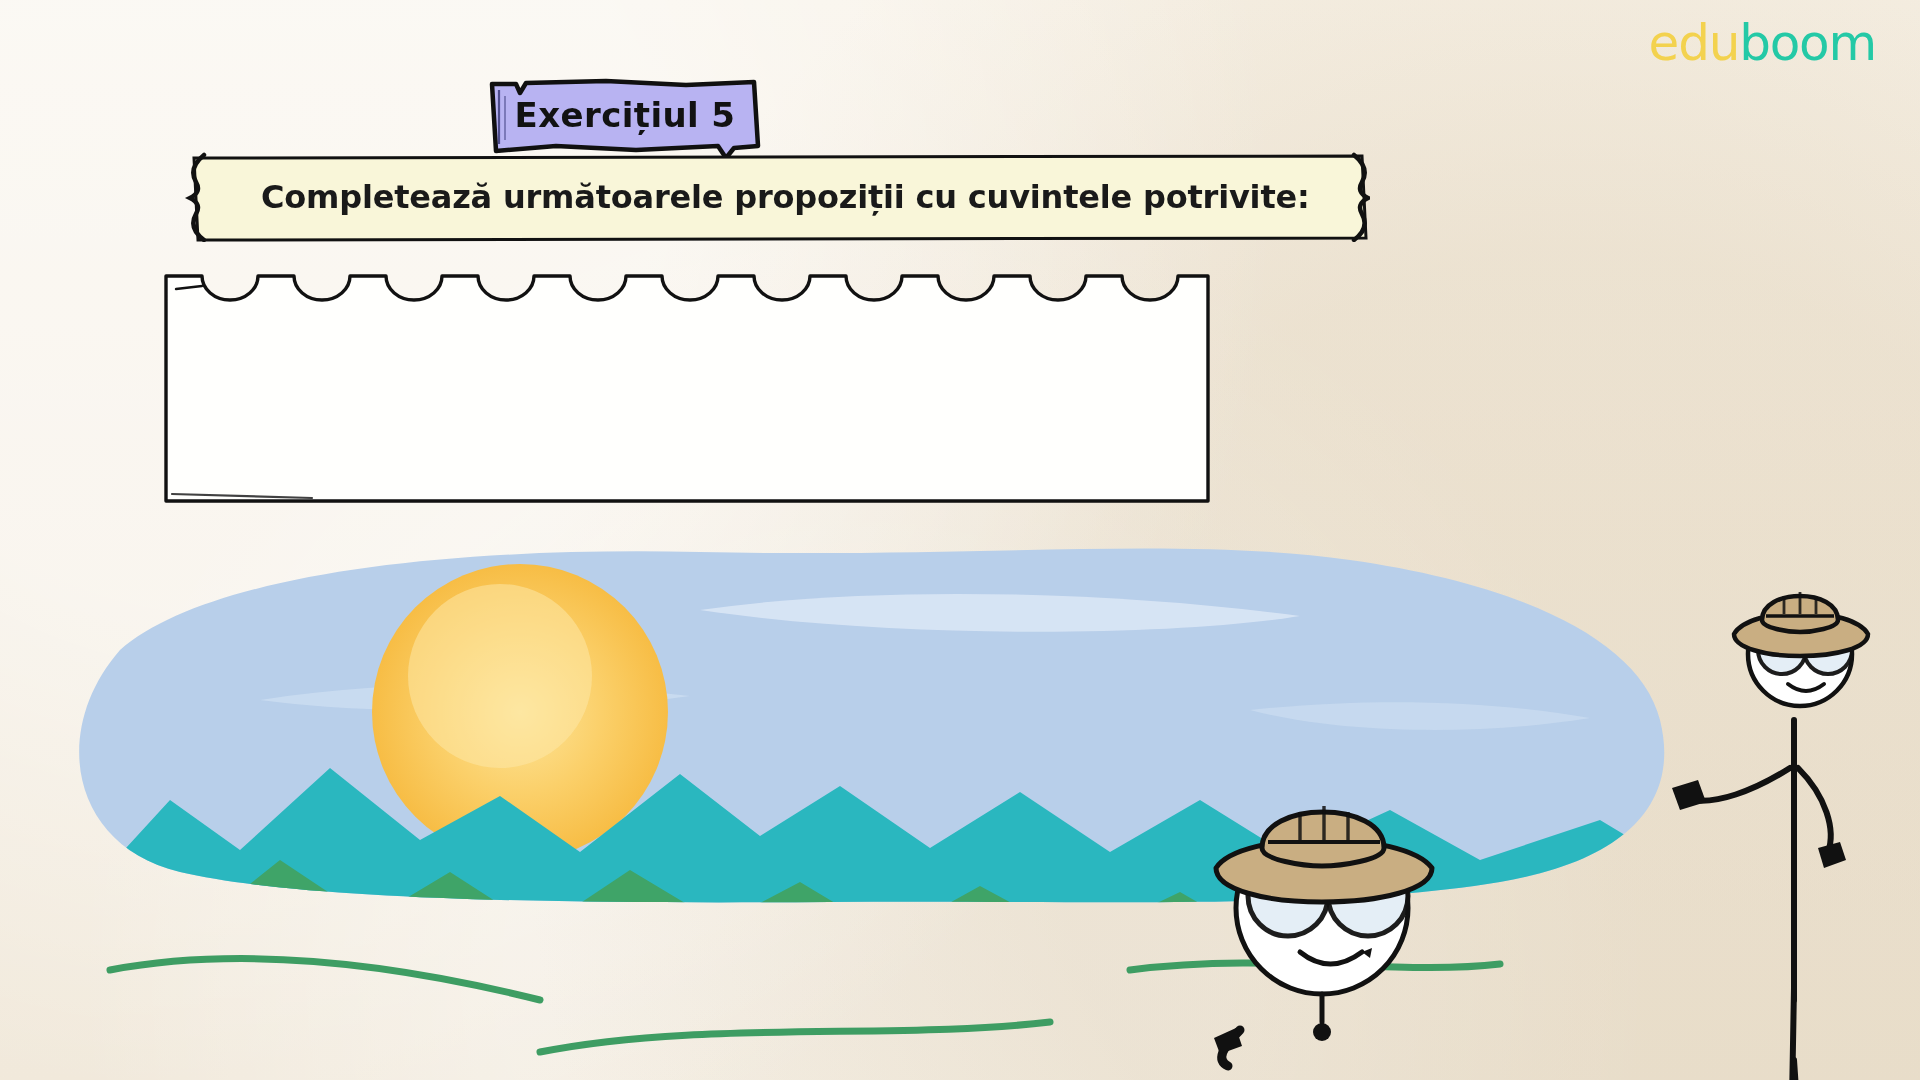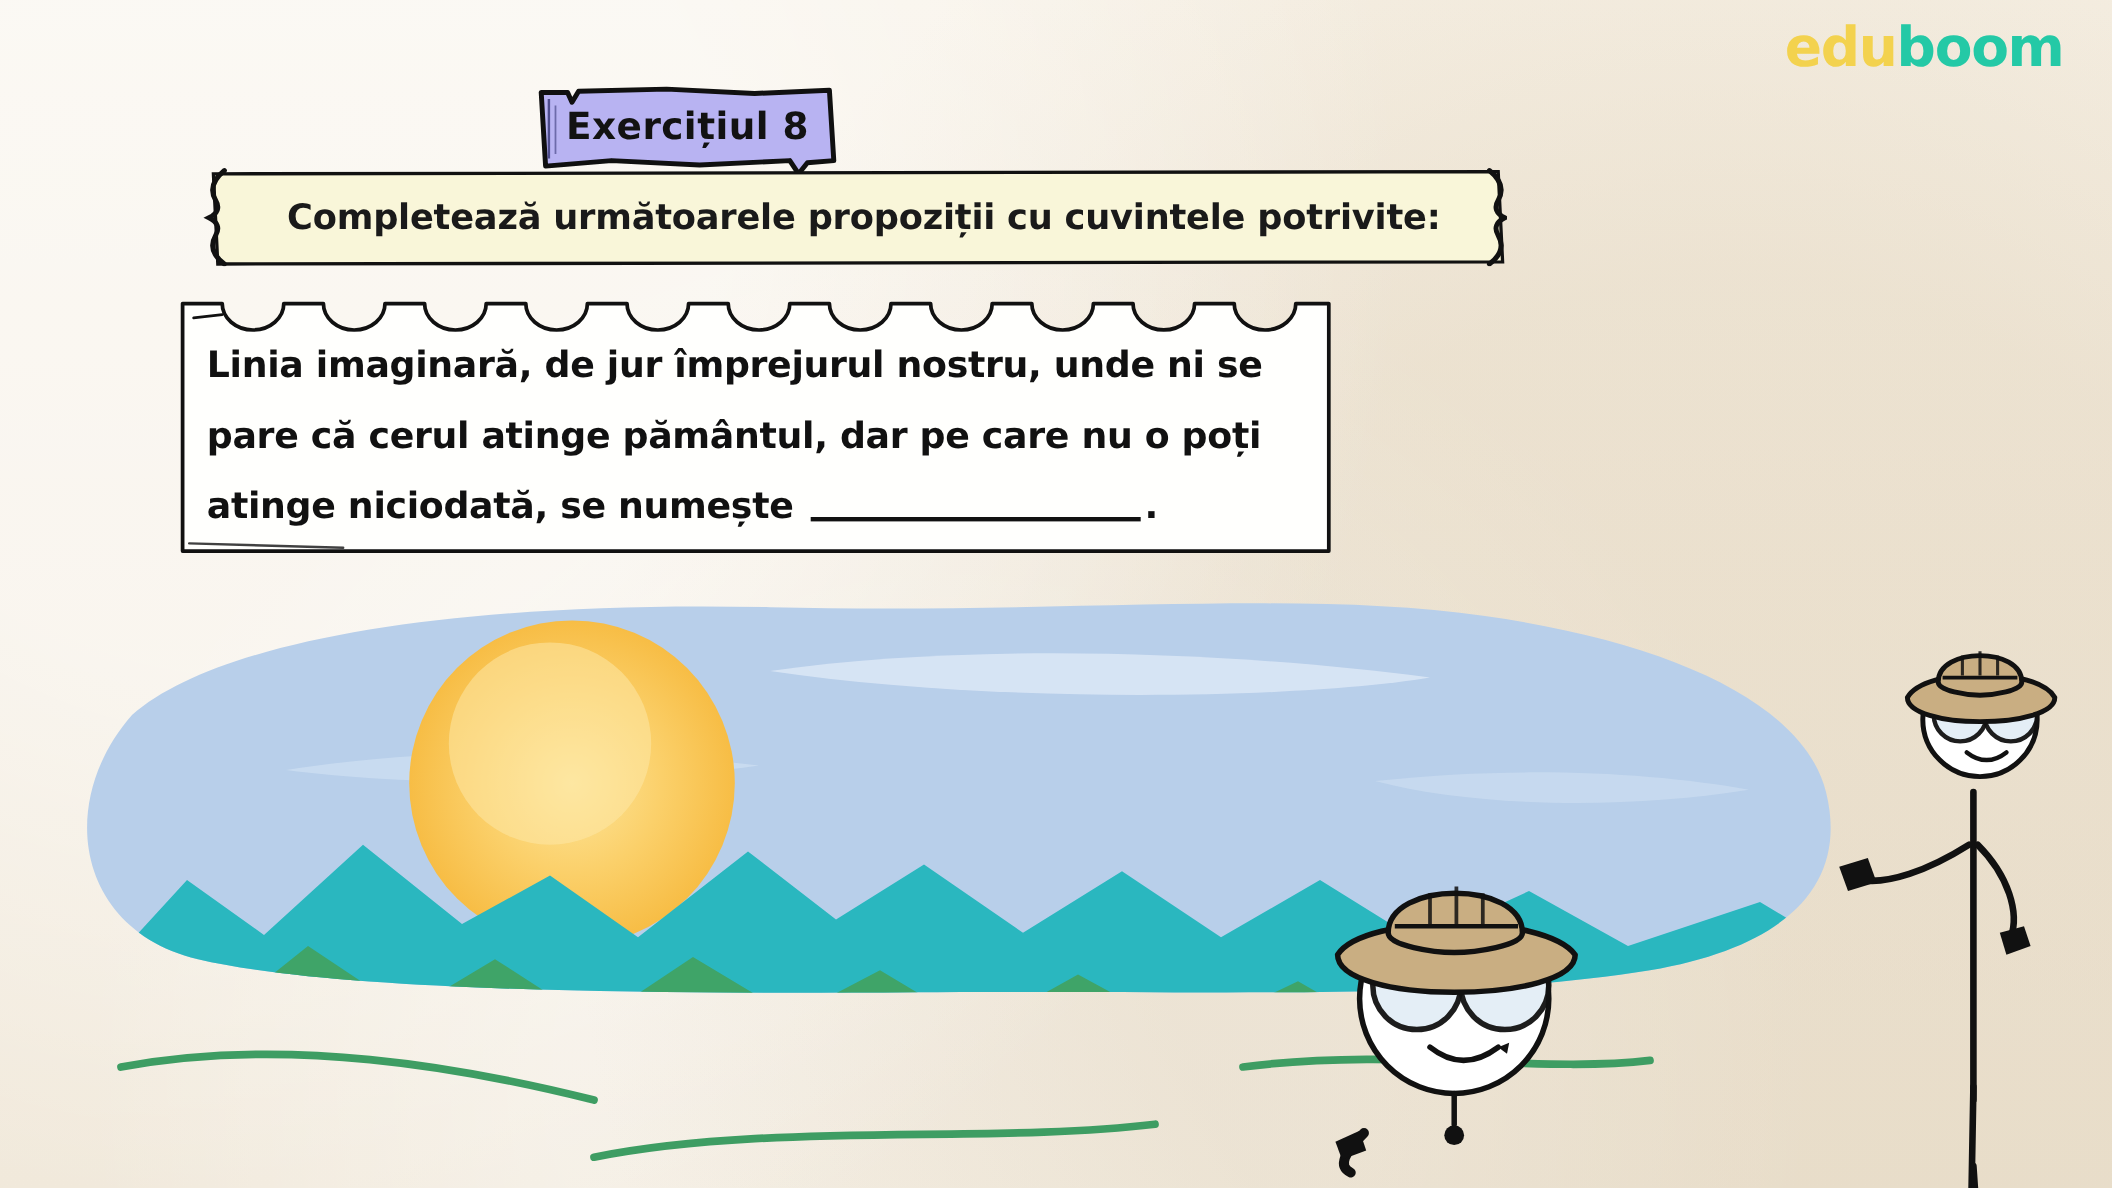--- a/index.html
+++ b/index.html
@@ -16,21 +16,21 @@
       radial-gradient(circle at 12% 18%, rgba(255,255,255,.55) 0 22%, rgba(0,0,0,0) 55%),
       radial-gradient(circle at 82% 72%, rgba(216,200,172,.30) 0 30%, rgba(0,0,0,0) 60%),
       radial-gradient(circle at 45% 90%, rgba(255,255,255,.35) 0 25%, rgba(0,0,0,0) 55%),
       linear-gradient(180deg,#f7f1e6 0%,#f3ebdd 45%,#efe6d6 100%);
     pointer-events:none;
   }
 
   
   #logo{
     position:absolute; right:44px; top:14px;
-    font-size:50px; font-weight:700; letter-spacing:-1.2px;
+    font-size:50px; font-weight:400; letter-spacing:-1.2px;
     font-family:"DejaVu Sans", sans-serif;
   }
   #logo .edu{ color:#f3d24e; }
   #logo .boom{ color:#24c9a6; }
 
   
   #badge-wrap{
     position:absolute; left:486px; top:76px;
     width:278px; height:84px;
   }
@@ -89,21 +89,21 @@
 <div id="logo">
   <span class="edu">edu</span><span class="boom">boom</span>
 </div>
 
 <div id="badge-wrap">
   <svg viewBox="0 0 278 84" preserveAspectRatio="none">
     <path d="M6,8 L30,8 L34,17 L40,7 L120,5 L200,9 L268,6 L272,70 L248,72 L240,82 L232,70 L150,74 L70,70 L10,75 Z" fill="#b8b3f2" stroke="#101010" stroke-width="4.5" stroke-linejoin="round"></path>
     <path d="M13,14 L13,68" stroke="#3a3a7a" stroke-width="2.2" fill="none" opacity=".85"></path>
     <path d="M19,20 L19,64" stroke="#3a3a7a" stroke-width="1.6" fill="none" opacity=".6"></path>
   </svg>
-  <div id="badge-label">Exercițiul 8</div>
+  <div id="badge-label">Exercițiul 5</div>
 </div>
 
 <div id="banner-wrap">
   <svg viewBox="0 0 1196 90" preserveAspectRatio="none">
     <path d="M20,6 L1188,4 L1192,86 L24,88 Z" fill="#f9f6d9" stroke="#111" stroke-width="3"></path>
     <path d="M30,3 Q14,16 22,30 Q28,40 16,46 Q28,52 22,62 Q14,76 30,88" fill="none" stroke="#111" stroke-width="4.5" stroke-linecap="round"></path>
     <path d="M1180,3 Q1196,16 1188,30 Q1182,40 1194,46 Q1182,52 1188,62 Q1196,76 1180,88" fill="none" stroke="#111" stroke-width="4.5" stroke-linecap="round"></path>
   </svg>
   <div id="banner-text">Completează următoarele propoziții cu cuvintele potrivite:</div>
 </div>
@@ -120,24 +120,20 @@
              L592,14 A28 24 0 0 0 648,14
              L684,14 A28 24 0 0 0 740,14
              L776,14 A28 24 0 0 0 832,14
              L868,14 A28 24 0 0 0 924,14
              L960,14 A28 24 0 0 0 1016,14
              L1046,14
              L1046,239 L4,239 Z" fill="#fffffd" stroke="#111" stroke-width="3.4" stroke-linejoin="round"></path>
     <path d="M14,27 L40,24" stroke="#111" stroke-width="2.4" fill="none" stroke-linecap="round"></path>
     <path d="M10,232 L150,236" stroke="#111" stroke-width="2.2" fill="none" stroke-linecap="round" opacity=".8"></path>
   </svg>
-  <div id="card-text">
-    <span>Linia imaginară, de jur împrejurul nostru, unde ni se pare că cerul atinge pământul, dar pe care nu o poți atinge niciodată, se numește</span>
-    <span class="blank"></span><span>.</span>
-  </div>
 </div>
 
 <div id="scene">
   <svg viewBox="0 0 1920 580" preserveAspectRatio="none">
     <defs>
       <radialGradient id="sunGrad" cx="50%" cy="50%" r="50%">
         <stop offset="0%" stop-color="#fde69c"></stop>
         <stop offset="55%" stop-color="#fbd06a"></stop>
         <stop offset="100%" stop-color="#f7bd45"></stop>
       </radialGradient>

